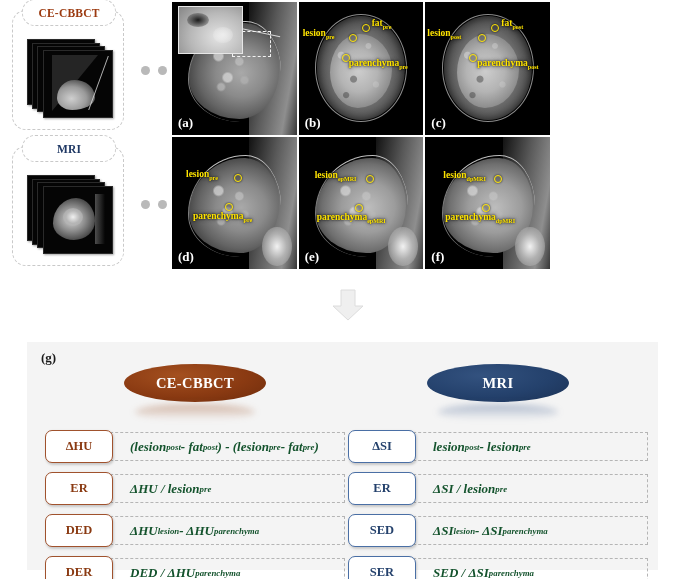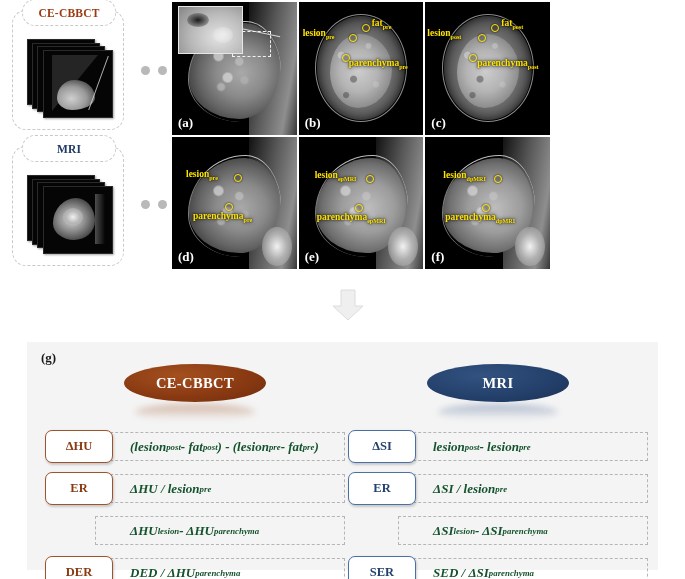--- a/index.html
+++ b/index.html
@@ -321,20 +321,21 @@
     <div class="rows">
       <div class="frow">
         <div class="tagbox cb">ΔHU</div>
         <div class="eqbox">(lesion<sub>post</sub> - fat<sub>post</sub>) - (lesion<sub>pre</sub> - fat<sub>pre</sub>)</div>
       </div>
       <div class="frow">
         <div class="tagbox cb">ER</div>
         <div class="eqbox">ΔHU / lesion<sub>pre</sub></div>
       </div>
       <div class="frow">
+        <div class="tagbox cb">DED</div>
         <div class="eqbox">ΔHU<sub>lesion</sub> - ΔHU<sub>parenchyma</sub></div>
       </div>
       <div class="frow">
         <div class="tagbox cb">DER</div>
         <div class="eqbox">DED / ΔHU<sub>parenchyma</sub></div>
       </div>
     </div>
   </div>
 
   <div class="col right">
@@ -343,20 +344,21 @@
     <div class="rows">
       <div class="frow">
         <div class="tagbox mr">ΔSI</div>
         <div class="eqbox">lesion<sub>post</sub> - lesion<sub>pre</sub></div>
       </div>
       <div class="frow">
         <div class="tagbox mr">ER</div>
         <div class="eqbox">ΔSI / lesion<sub>pre</sub></div>
       </div>
       <div class="frow">
+        <div class="tagbox mr">SED</div>
         <div class="eqbox">ΔSI<sub>lesion</sub> - ΔSI<sub>parenchyma</sub></div>
       </div>
       <div class="frow">
         <div class="tagbox mr">SER</div>
         <div class="eqbox">SED / ΔSI<sub>parenchyma</sub></div>
       </div>
     </div>
   </div>
 </div>
 

